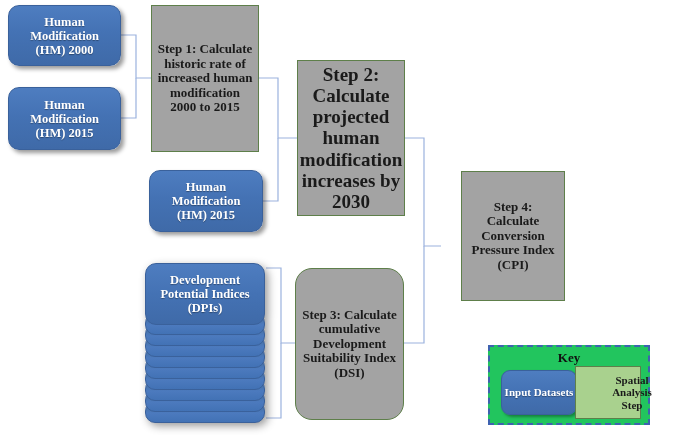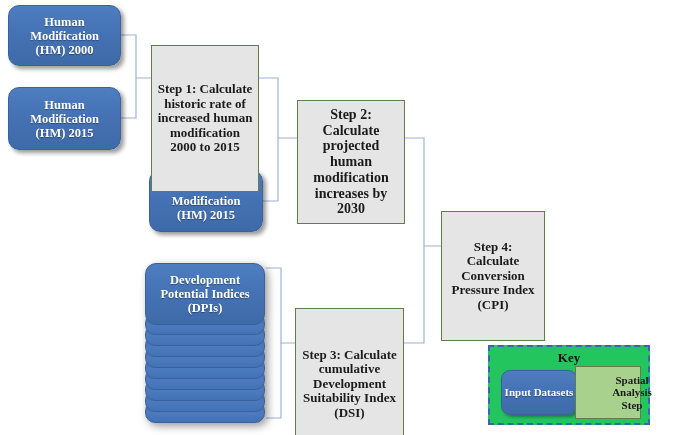--- a/index.html
+++ b/index.html
@@ -26,25 +26,24 @@
     border:1px solid #3A619B;
     border-radius:11px;
     color:#ffffff;
     text-shadow:0 1px 1px rgba(0,0,0,.35);
     box-shadow:3px 3px 4px rgba(0,0,0,.40);
     padding:2px 18px;
   }
 
   
   .green{
-    background:#e5e5e5;
+    background:#a3a3a3;
     border:1.5px solid #5E7F4A;
     color:#1a1a1a;
     padding:2px 5px;
-    margin-top:40px;
   }
 
   
   #dpi-stack{
     position:absolute;
     left:145px;top:263px;width:112px;height:160px;
     z-index:5;
     filter:drop-shadow(3px 3px 4px rgba(0,0,0,.40));
   }
   .stack-layer{
@@ -144,29 +143,29 @@
     <div class="stack-layer" style="top:50px;"></div>
     <div id="dpi-top">
       <span style="font-size:12.5px;">Development Potential Indices (DPIs)</span>
     </div>
   </div>
 
   <div class="node green" style="left:151px;top:5px;width:108px;height:147px;font-size:13px;">
     <span>Step 1: Calculate historic rate of increased human modification 2000 to 2015</span>
   </div>
 
-  <div class="node green" style="left:297px;top:60px;width:108px;height:124px;font-size:14px;">
+  <div class="node green" style="left:297px;top:60px;width:108px;height:156px;font-size:19px;">
     <span>Step 2: Calculate projected human modification increases by 2030</span>
   </div>
 
-  <div class="node green" style="left:295px;top:268px;width:109px;height:152px;font-size:13px;">
+  <div class="node green" style="left:295px;top:268px;width:109px;height:152px;font-size:13px;border-radius:17px;">
     <span>Step 3: Calculate cumulative Development Suitability Index (DSI)</span>
   </div>
 
-  <div class="node green" style="left:441px;top:171px;width:104px;height:130px;font-size:13px;justify-content:flex-end;">
+  <div class="node green" style="left:461px;top:171px;width:104px;height:130px;font-size:13px;justify-content:flex-end;">
     <span>Step 4: Calculate Conversion Pressure Index (CPI)</span>
   </div>
 
   <div id="key-box">
     <div id="key-title">Key</div>
     <div id="key-blue">
       <span>Input Datasets</span>
     </div>
     <div id="key-green">
       <span>Spatial Analysis Step</span>

